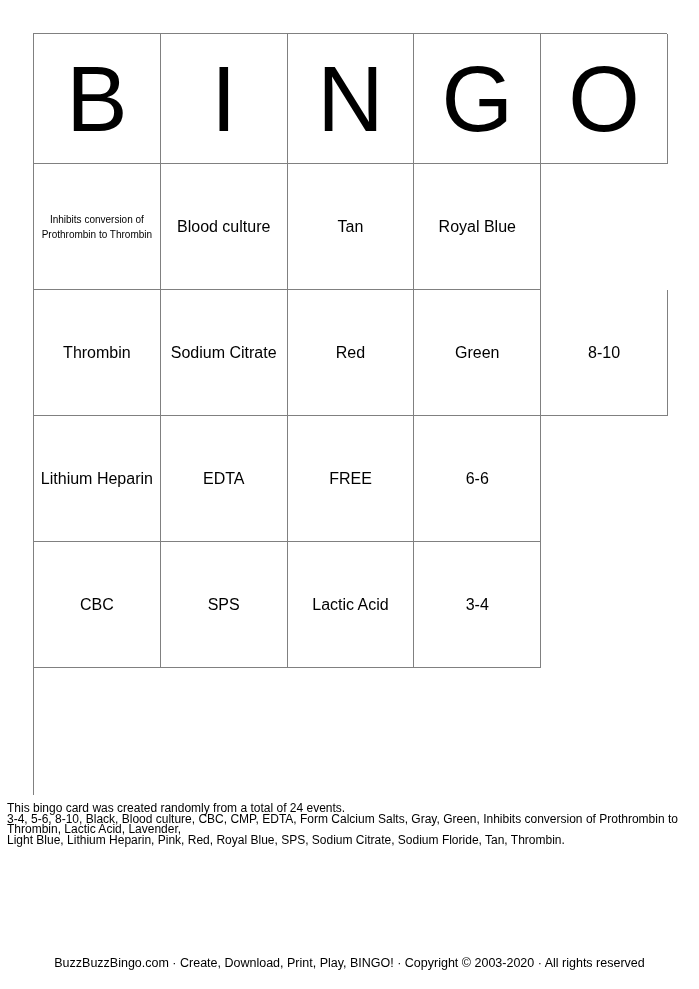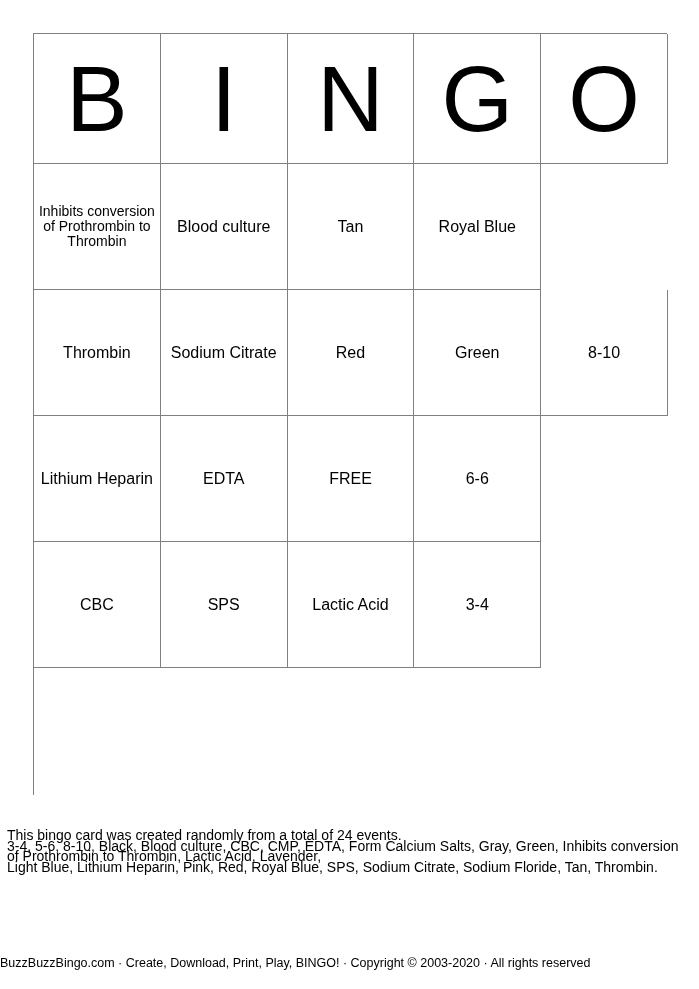--- a/index.html
+++ b/index.html
@@ -57,44 +57,45 @@
     display: block;
   }
   .cell-text {
     font-size: 16px;
     line-height: 19px;
     font-weight: 400;
     padding: 0 4px;
     display: block;
   }
   .cell-text.small {
-    font-size: 14px;
+    font-size: 10px;
     line-height: 15px;
   }
 
   
   #fineprint {
     position: absolute;
     left: 7px;
-    top: 830px;
+    top: 803px;
     width: 680px;
-    font-size: 14px;
+    font-size: 12px;
     line-height: 10.5px;
     color: #000000;
   }
   #fineprint .line {
     display: block;
   }
 
   
   #footer {
     position: absolute;
     left: 0;
     top: 955px;
     width: 699px;
+    text-align: center;
     font-size: 12.5px;
     line-height: 16px;
     color: #000000;
   }
 </style>
 </head>
 <body>
 
 <div id="bingo-card">
 

